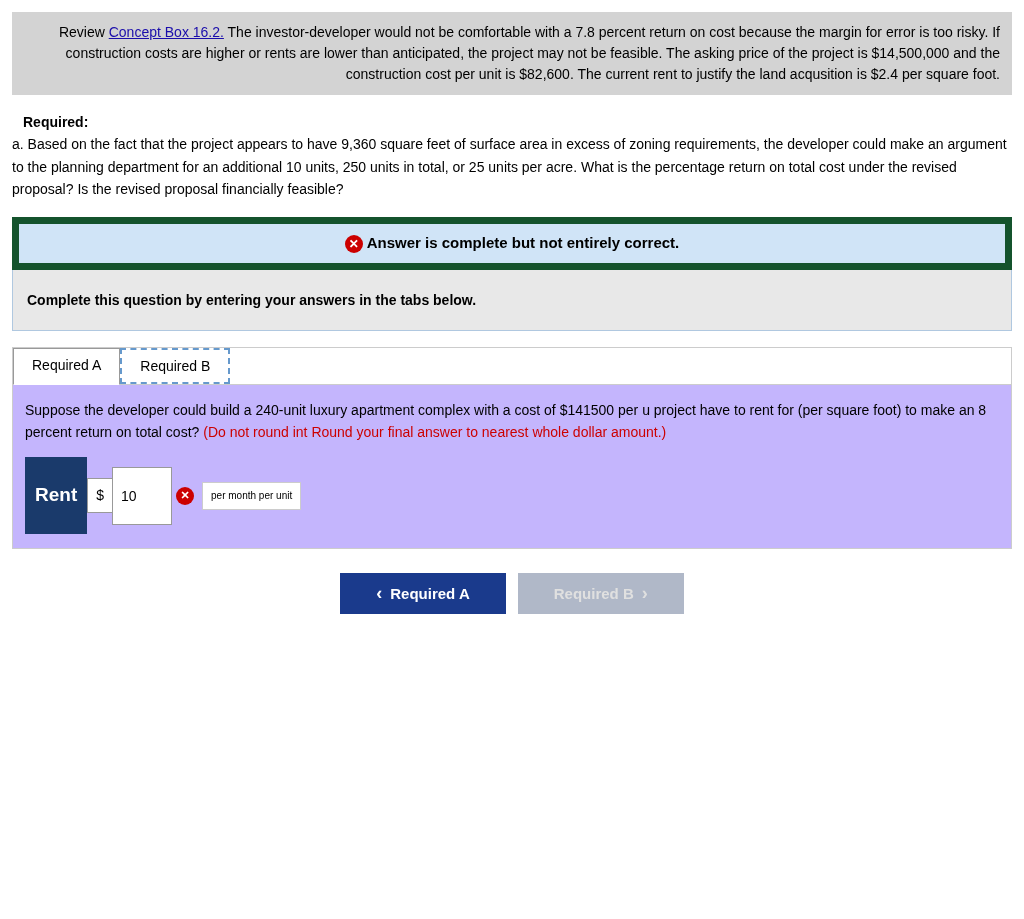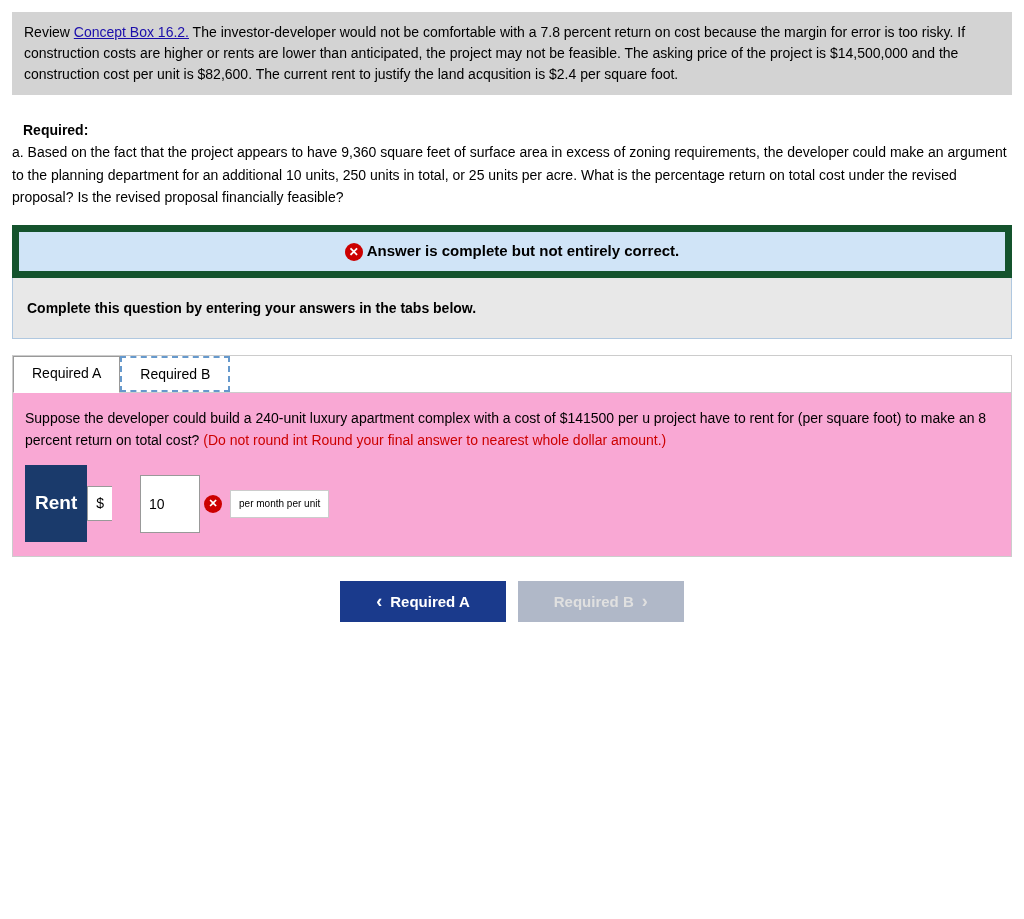--- a/index.html
+++ b/index.html
@@ -8,22 +8,23 @@
       font-size: 14px;
       background: #fff;
       color: #000;
       padding: 12px;
       max-width: 1024px;
     }
 
     .intro-block {
       background: #d3d3d3;
       padding: 10px 12px;
-      margin-bottom: 24px;
+      margin-bottom: 16px;
       line-height: 1.5;
+      text-align: right;
     }
     .intro-block a {
       color: #1a0dab;
       text-decoration: underline;
     }
 
     .required-block {
       margin-bottom: 16px;
       line-height: 1.6;
     }
@@ -86,21 +87,21 @@
       margin-bottom: -1px;
       z-index: 1;
     }
     .tab.selected-dashed {
       border: 2px dashed #6699cc;
       background: white;
     }
 
     .tab-content {
       padding: 14px 12px;
-      background: #f9a8d4;
+      background: #c4b5fd;
       line-height: 1.6;
       font-size: 14px;
     }
     .tab-content .instruction-red {
       color: #cc0000;
       display: inline;
     }
 
     .input-row {
       display: flex;
@@ -122,21 +123,20 @@
       border-right: none;
       padding: 5px 8px;
       font-size: 14px;
     }
     .rent-input {
       border: 1px solid #999;
       padding: 20px 8px;
       font-size: 14px;
       width: 60px;
       outline: none;
-      margin-left: 28px;
     }
     .clear-btn {
       background: #cc0000;
       color: white;
       border: none;
       border-radius: 50%;
       width: 18px;
       height: 18px;
       font-size: 11px;
       cursor: pointer;

